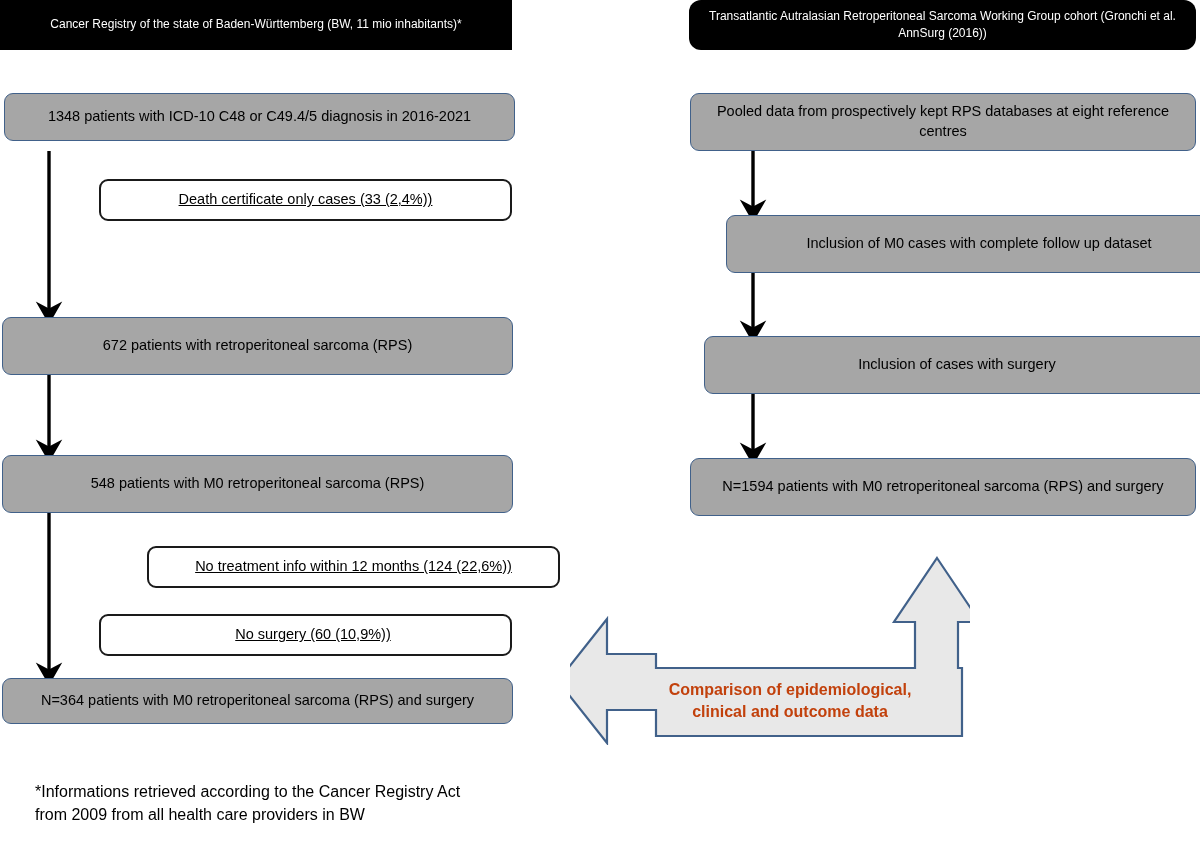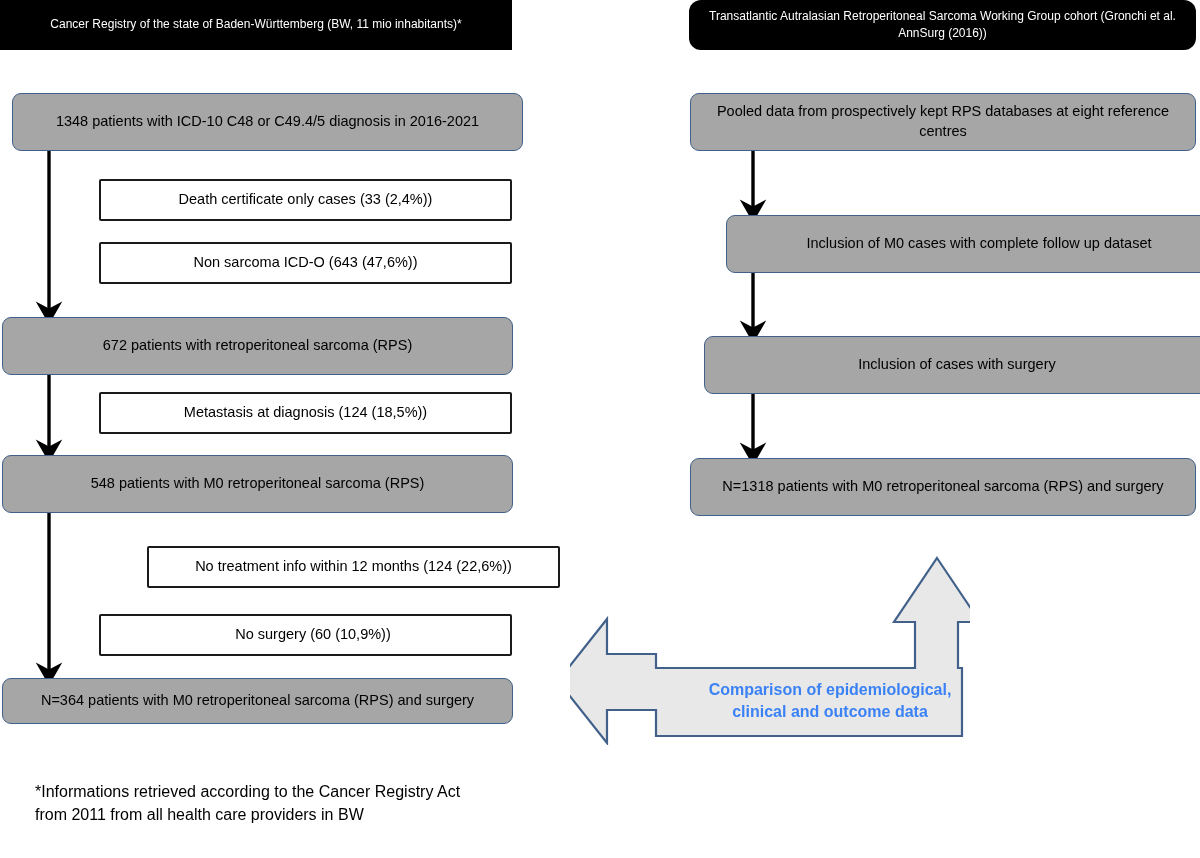--- a/index.html
+++ b/index.html
@@ -53,28 +53,29 @@
     background: #a6a6a6;
     border: 1.6px solid #41618a;
     border-radius: 9px;
     color: #000000;
     font-size: 14.5px;
     padding: 2px 8px;
   }
   .node-white {
     background: #ffffff;
     border: 2.1px solid #1a1a1a;
-    border-radius: 2px;
+    border-radius: 9px;
     color: #000000;
     font-size: 14.5px;
     padding: 2px 8px;
-  }
-
-  
-  #box-l1 { left: 12px;  top: 93px;  width: 511px; height: 58px; }
+    text-decoration: underline;
+  }
+
+  
+  #box-l1 { left: 4px;  top: 93px;  width: 511px; height: 48px; }
   #box-l2 { left: 2px;  top: 317px; width: 511px; height: 58px; text-align: center; }
   #box-l3 { left: 2px;  top: 455px; width: 511px; height: 58px; }
   #box-l4 { left: 2px;  top: 678px; width: 511px; height: 46px; }
 
   #box-x1 { left: 99px; top: 179px; width: 413px; height: 42px; }
   #box-x2 { left: 99px; top: 242px; width: 413px; height: 42px; }
   #box-x3 { left: 99px; top: 392px; width: 413px; height: 42px; }
   #box-x4 { left: 99px; top: 546px; width: 413px; height: 42px; margin-left: 48px; }
   #box-x5 { left: 99px; top: 614px; width: 413px; height: 42px; padding-left: 23px; }
 
@@ -96,32 +97,32 @@
   
   #comparison-shape {
     position: absolute;
     left: 570px;
     top: 550px;
     width: 400px;
     height: 195px;
   }
   #comparison-label {
     position: absolute;
-    left: 680px;
+    left: 640px;
     top: 668px;
     width: 300px;
     height: 66px;
     display: flex;
     align-items: center;
     justify-content: center;
     text-align: center;
     font-size: 16px;
     font-weight: bold;
     line-height: 1.35;
-    color: #3b82f6;
+    color: #c2410c;
   }
 
   
   #footnote {
     position: absolute;
     left: 35px;
     top: 780px;
     width: 430px;
     font-size: 16px;
     line-height: 1.45;
@@ -151,41 +152,39 @@
 
     <line x1="753" y1="151" x2="753" y2="209" stroke="#000000" stroke-width="3.4" marker-end="url(#ah)"></line>
     <line x1="753" y1="273" x2="753" y2="330" stroke="#000000" stroke-width="3.4" marker-end="url(#ah)"></line>
     <line x1="753" y1="394" x2="753" y2="452" stroke="#000000" stroke-width="3.4" marker-end="url(#ah)"></line>
   </svg>
 
   <div class="node node-gray" id="box-l1">1348 patients with ICD-10 C48 or C49.4/5 diagnosis in 2016-2021</div>
 
   <div class="node node-white" id="box-x1">Death certificate only cases (33 (2,4%))</div>
 
-  <div class="node node-white" id="box-x2">Non sarcoma ICD-O (643 (47,6%))</div>
 
   <div class="node node-gray" id="box-l2">672 patients with retroperitoneal sarcoma (RPS)</div>
 
-  <div class="node node-white" id="box-x3">Metastasis at diagnosis (124 (18,5%))</div>
 
   <div class="node node-gray" id="box-l3">548 patients with M0 retroperitoneal sarcoma (RPS)</div>
 
   <div class="node node-white" id="box-x4">No treatment info within 12 months (124 (22,6%))</div>
 
   <div class="node node-white" id="box-x5">No surgery (60 (10,9%))</div>
 
   <div class="node node-gray" id="box-l4">N=364 patients with M0 retroperitoneal sarcoma (RPS) and surgery</div>
 
   <div class="node node-gray" id="box-r1">Pooled data from prospectively kept RPS databases at eight reference centres</div>
 
   <div class="node node-gray" id="box-r2">Inclusion of M0 cases with complete follow up dataset</div>
 
   <div class="node node-gray" id="box-r3">Inclusion of cases with surgery</div>
 
-  <div class="node node-gray" id="box-r4">N=1318 patients with M0 retroperitoneal sarcoma (RPS) and surgery</div>
+  <div class="node node-gray" id="box-r4">N=1594 patients with M0 retroperitoneal sarcoma (RPS) and surgery</div>
 
   <svg id="comparison-shape" viewBox="0 0 400 195" xmlns="http://www.w3.org/2000/svg">
     <path d="M 367,8
              L 410,72
              L 388,72
              L 388,118
              L 392,118
              L 392,186
              L 86,186
              L 86,160
@@ -198,15 +197,15 @@
              L 86,118
              L 345,118
              L 345,72
              L 324,72
              Z" fill="#e8e8e8" stroke="#41618a" stroke-width="2.2" stroke-linejoin="miter"></path>
   </svg>
 
   <div id="comparison-label">Comparison of epidemiological,
 clinical and outcome data</div>
 
-  <div id="footnote">*Informations retrieved according to the Cancer Registry Act from 2011 from all health care providers in BW</div>
+  <div id="footnote">*Informations retrieved according to the Cancer Registry Act from 2009 from all health care providers in BW</div>
 
 </div>
 
 </body></html>

